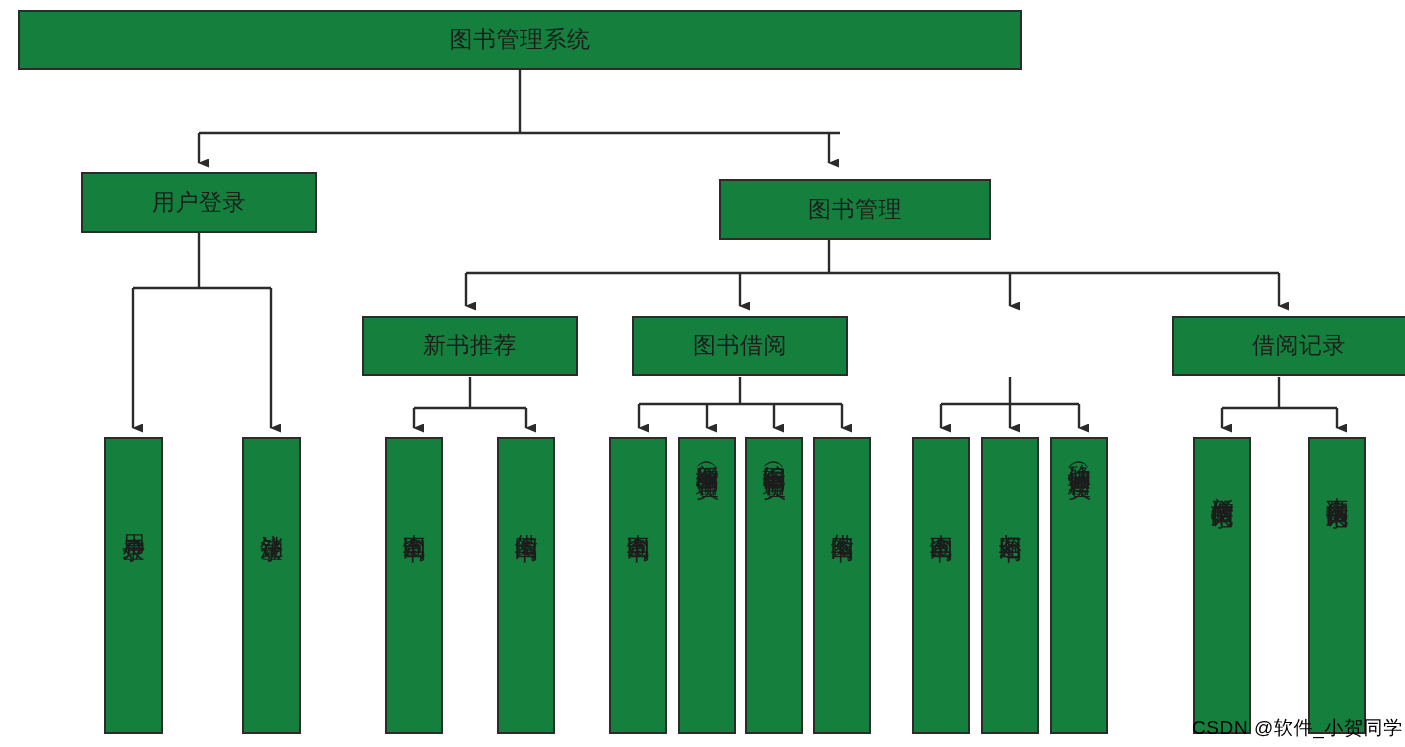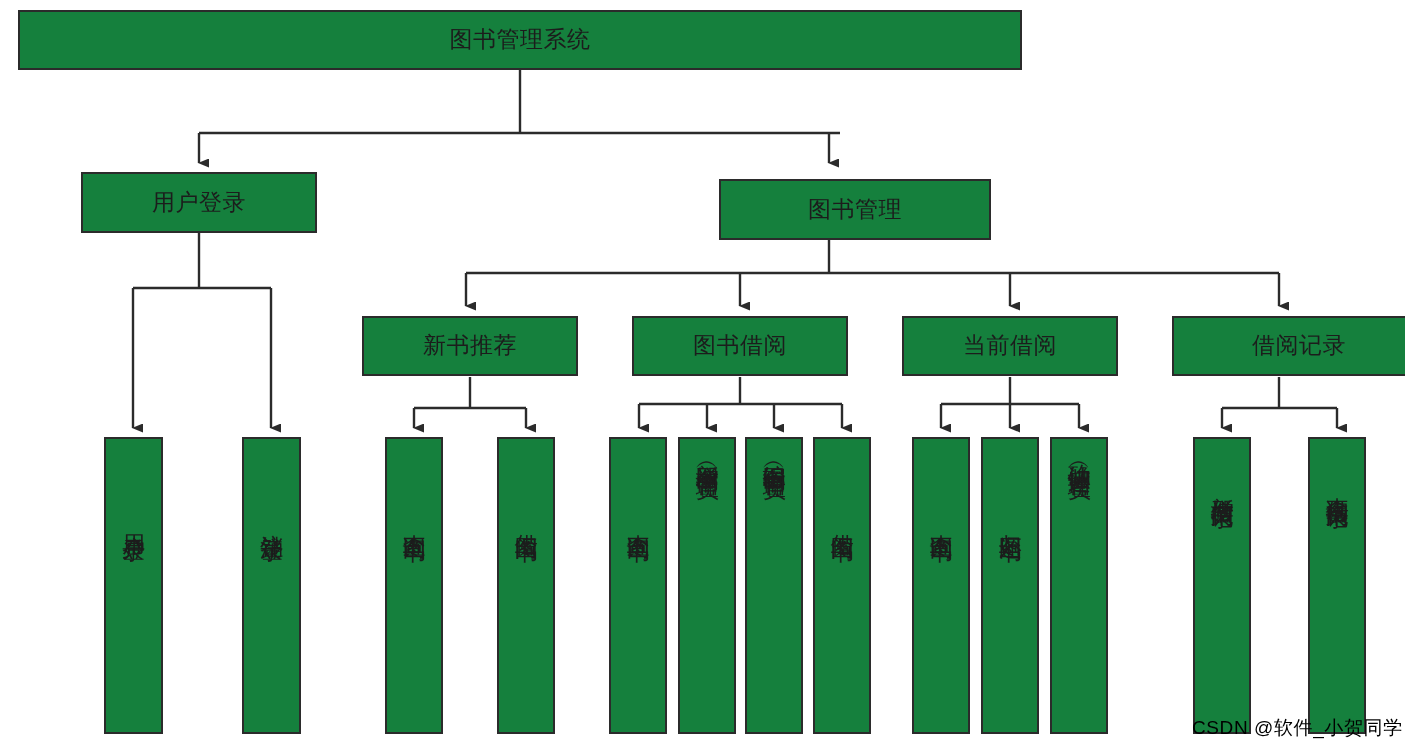--- a/index.html
+++ b/index.html
@@ -141,23 +141,20 @@
   </div>
 
   <div class="node" style="left:362px; top:316px; width:216px; height:60px;">
     <span class="label">新书推荐</span>
   </div>
 
   <div class="node" style="left:632px; top:316px; width:216px; height:60px;">
     <span class="label">图书借阅</span>
   </div>
 
-  <div class="node" style="left:902px; top:316px; width:216px; height:60px;">
-    <span class="label">当前借阅</span>
-  </div>
 
   <div class="node" style="left:1172px; top:316px; width:254px; height:60px;">
     <span class="label">借阅记录</span>
   </div>
 
   <div class="node vert mid" style="left:104px; top:437px; width:59px; height:297px; padding-top:77px;">
     <span class="label">用户登录</span>
   </div>
 
   <div class="node vert mid" style="left:242px; top:437px; width:59px; height:297px; padding-top:77px;">

